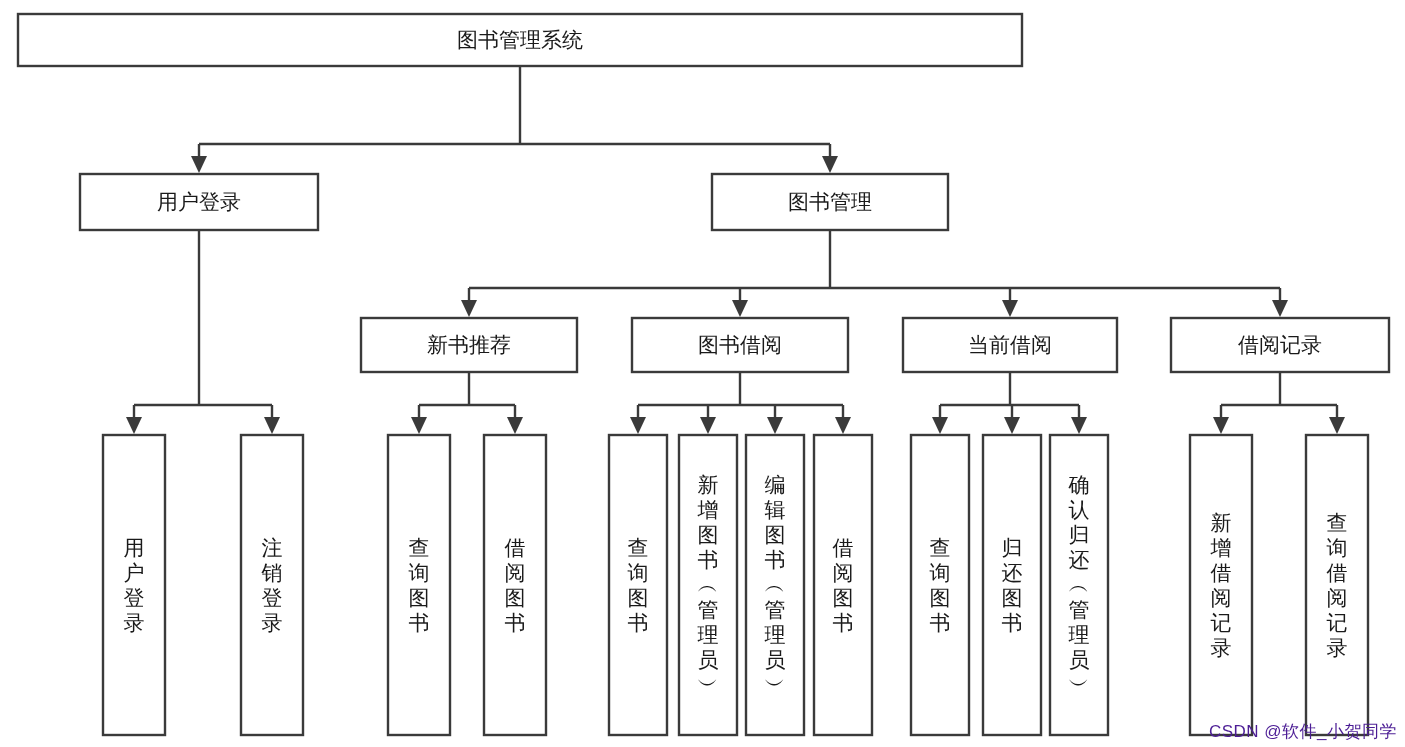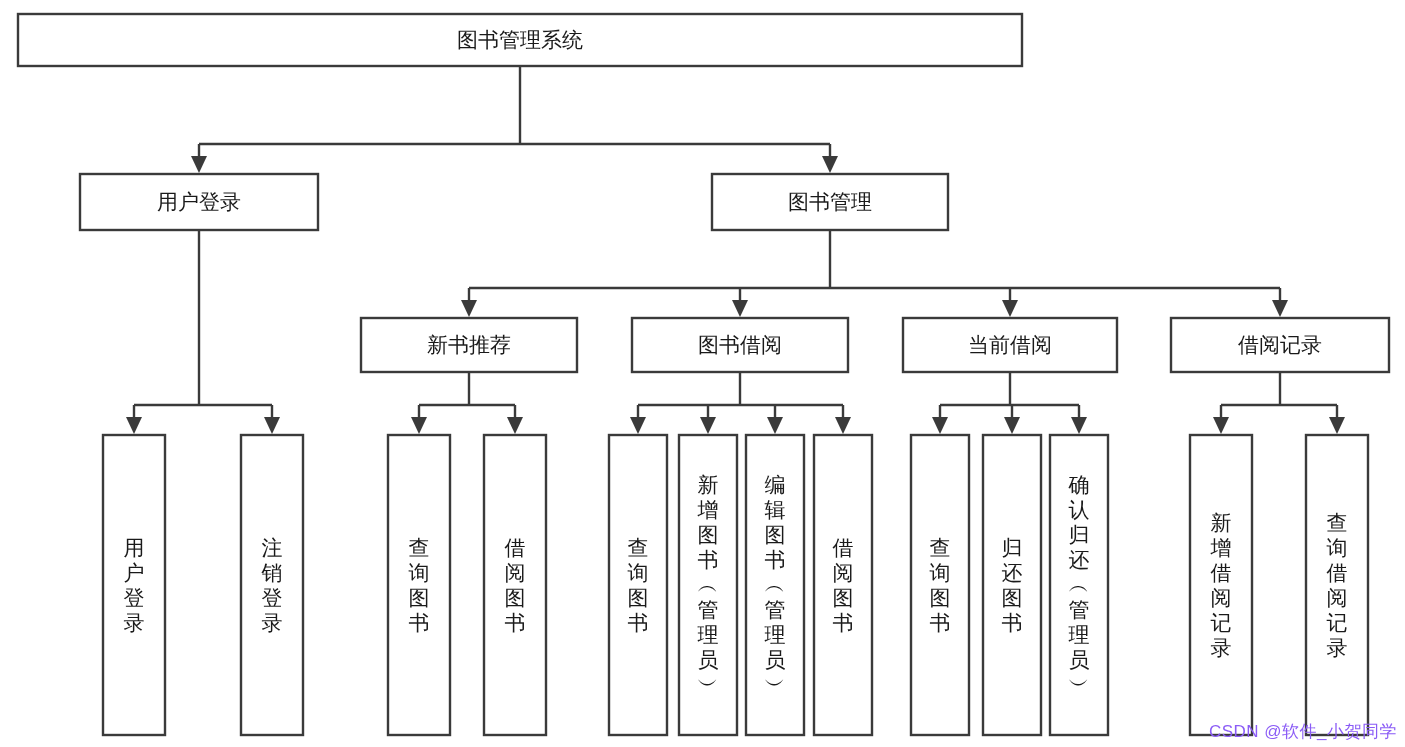--- a/index.html
+++ b/index.html
@@ -48,21 +48,21 @@
     font-size: 21px;
     fill: #1a1a1a;
     text-anchor: middle;
   }
   .watermark {
     position: absolute;
     right: 8px;
     bottom: 4px;
     font-family: "Liberation Sans", "DejaVu Sans", sans-serif;
     font-size: 17px;
-    color: #8b5cf6;
+    color: #4c1d95;
     white-space: nowrap;
     letter-spacing: 0.5px;
     user-select: none;
   }
 </style>
 </head>
 <body>
 
 <svg id="diagram-root" viewBox="0 0 1405 747" width="1405" height="747" xmlns="http://www.w3.org/2000/svg">
   <g id="edge-layer">

